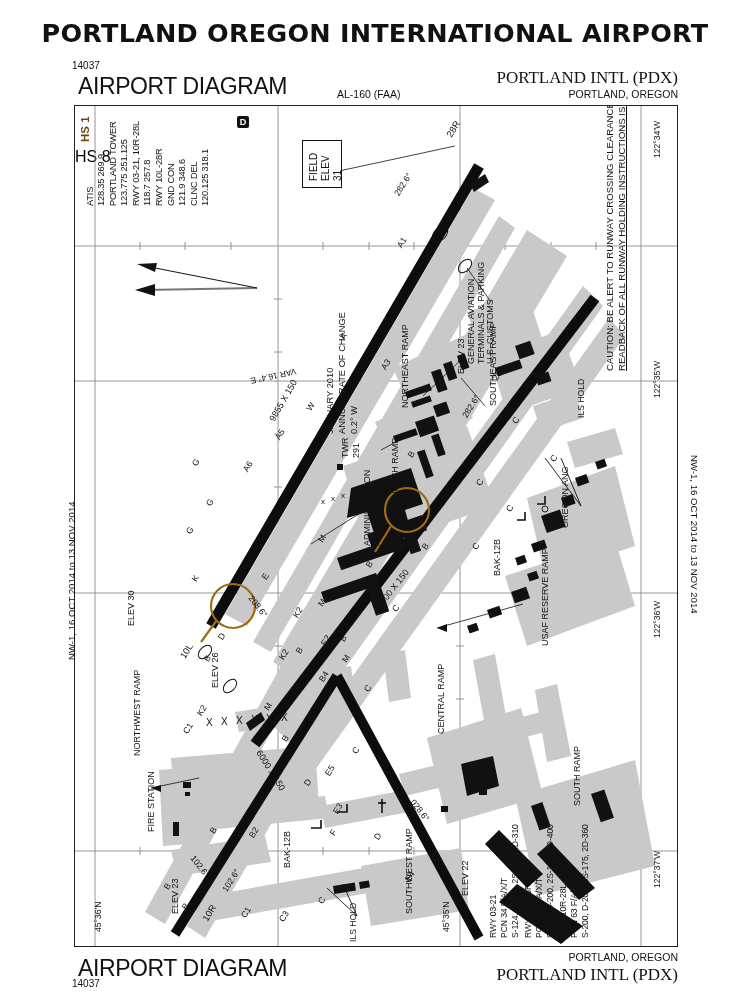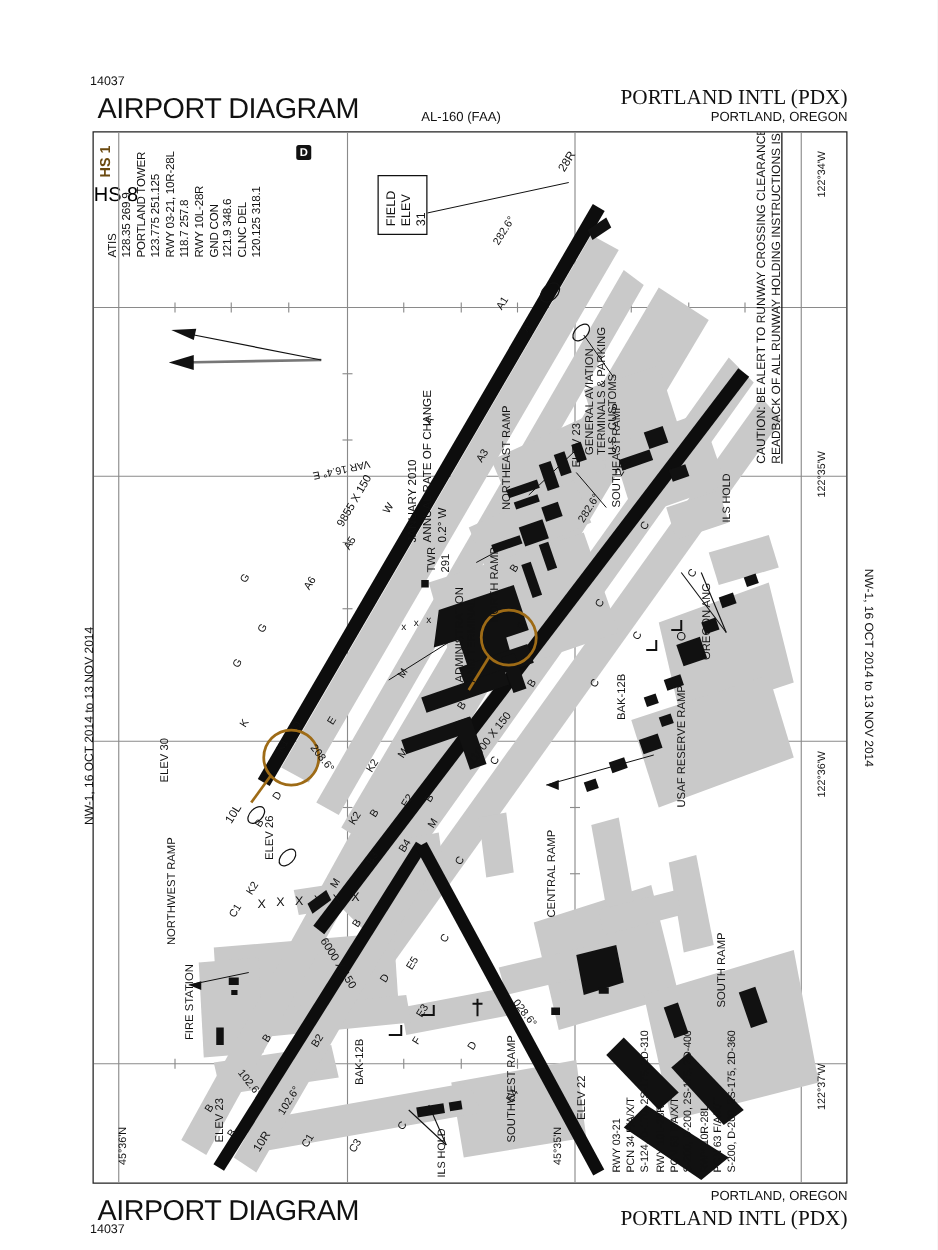--- a/index.html
+++ b/index.html
@@ -172,20 +172,21 @@
   .coord-v { transform: rotate(-90deg); }
   
   #magvar-txt { position: absolute; left: 250px; top: 248px; width: 14px; }
   #magvar-txt .rot { font-size: 9.3px; }
 </style>
 </head>
 <body>
 
 <div id="page">
 
+  <div id="main-title">PORTLAND OREGON INTERNATIONAL AIRPORT</div>
 
   <div class="hdr-num" id="hdr-chartnum">14037</div>
   <div class="hdr-bigtext" id="hdr-airport-diagram">AIRPORT DIAGRAM</div>
   <div id="hdr-al330">AL-160 (FAA)</div>
   <div id="hdr-pdx">PORTLAND INTL (PDX)</div>
   <div id="hdr-city">PORTLAND, OREGON</div>
 
   <div id="frame">
 
     <svg id="svgmap" width="602" height="840" viewBox="0 0 602 840">

